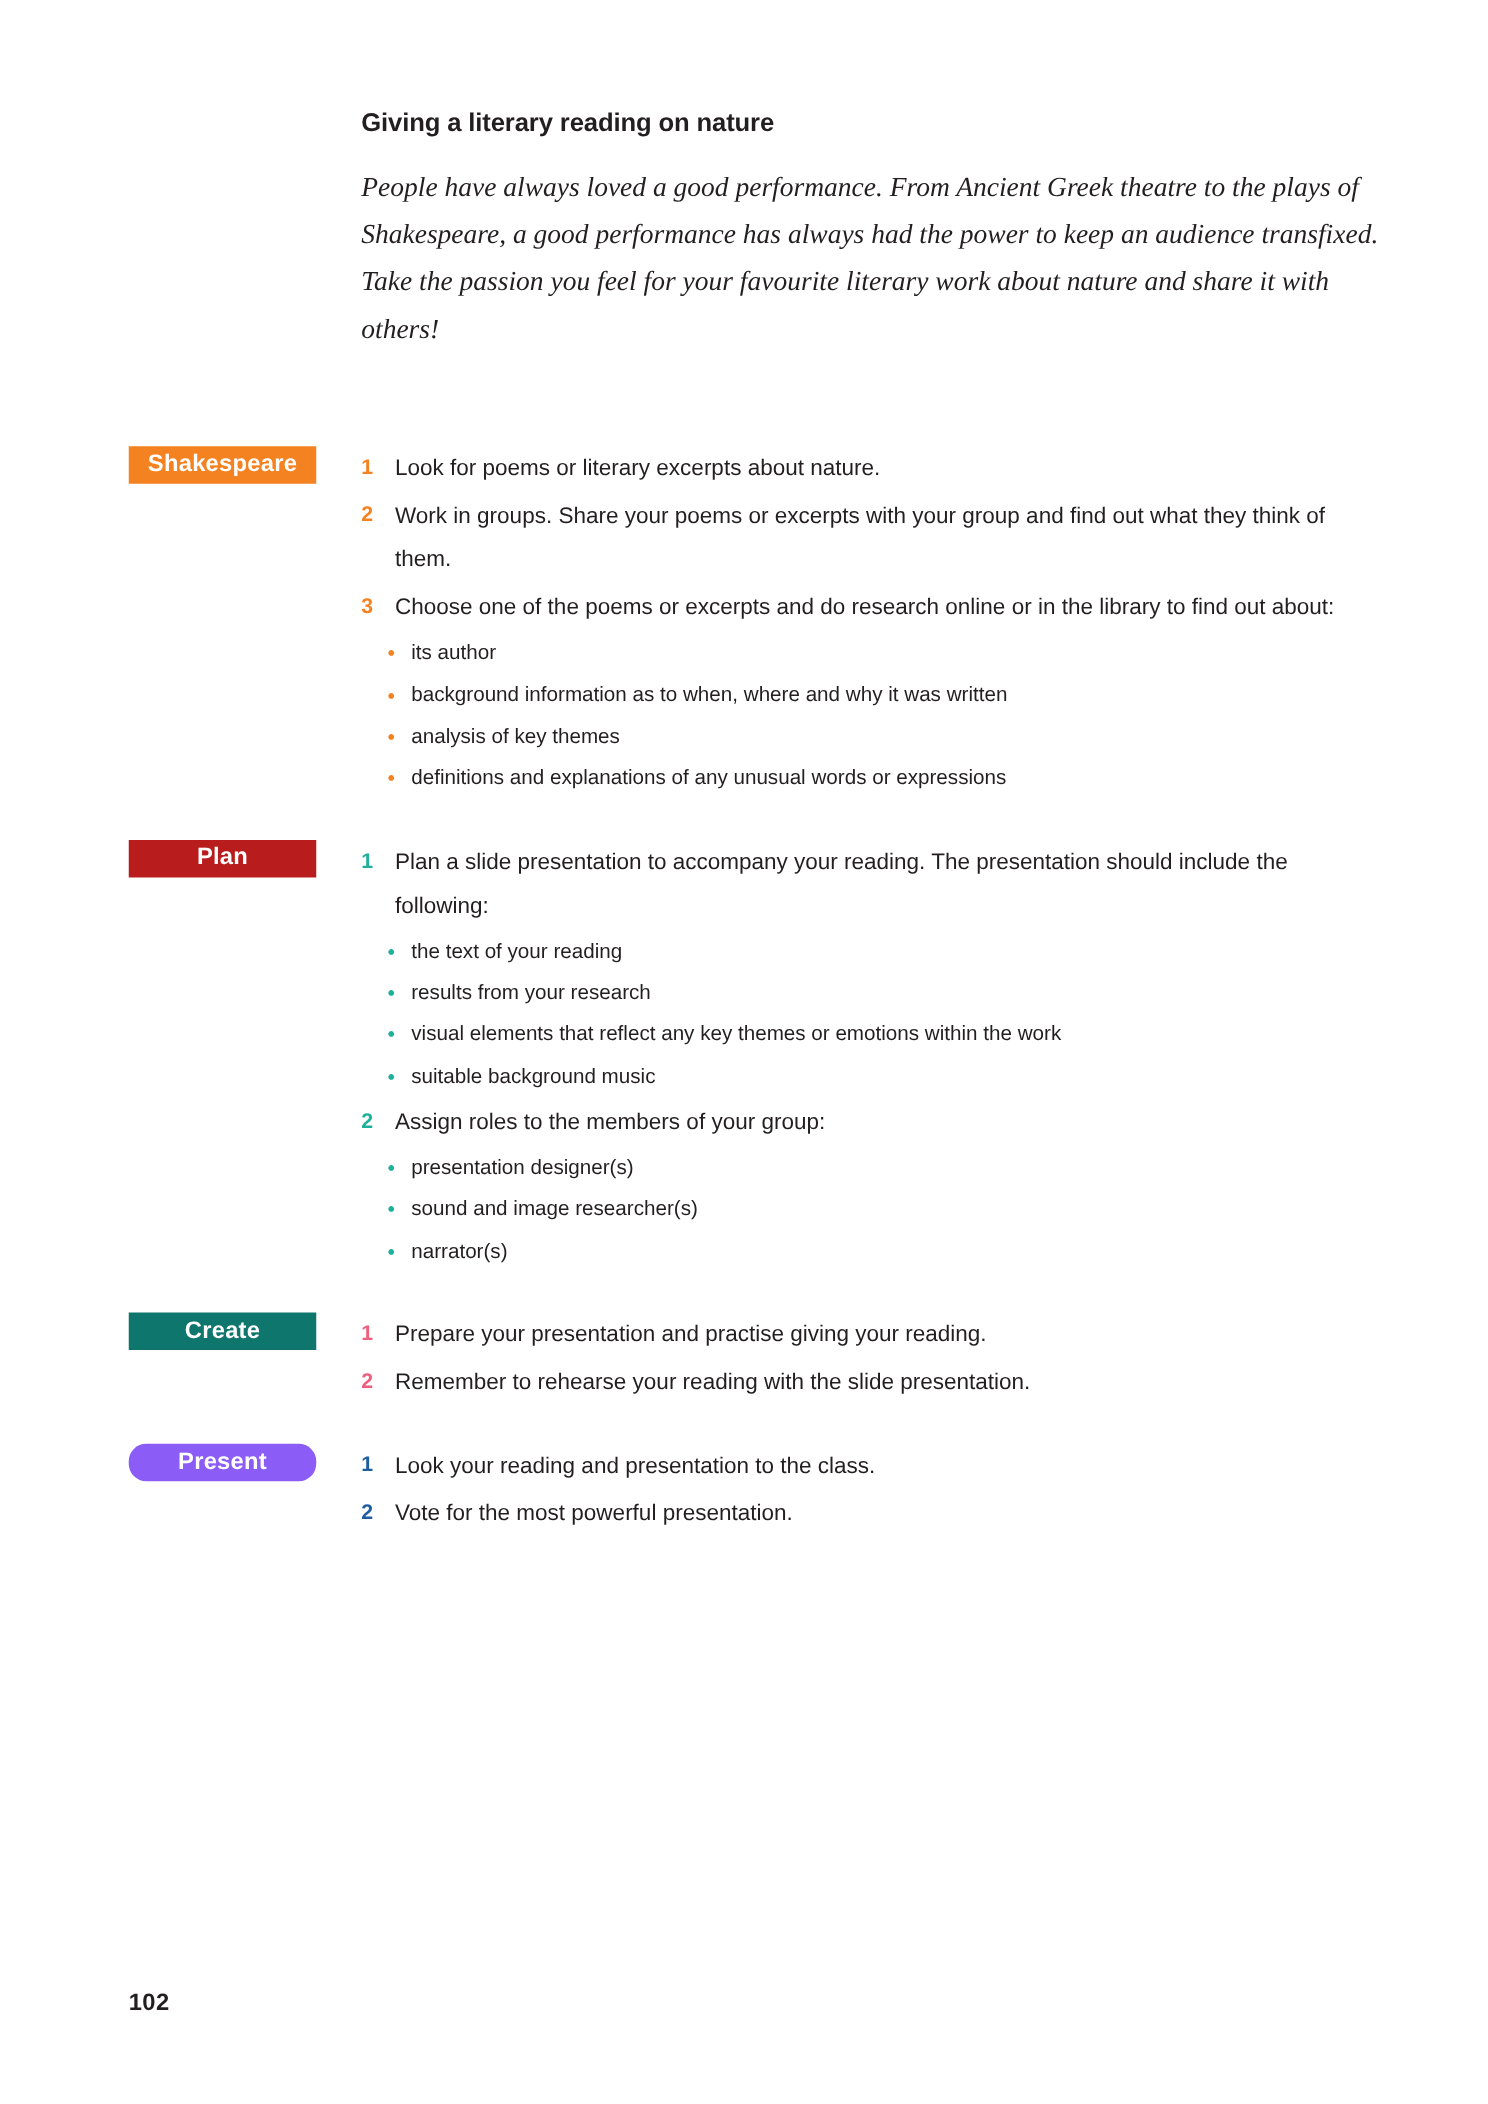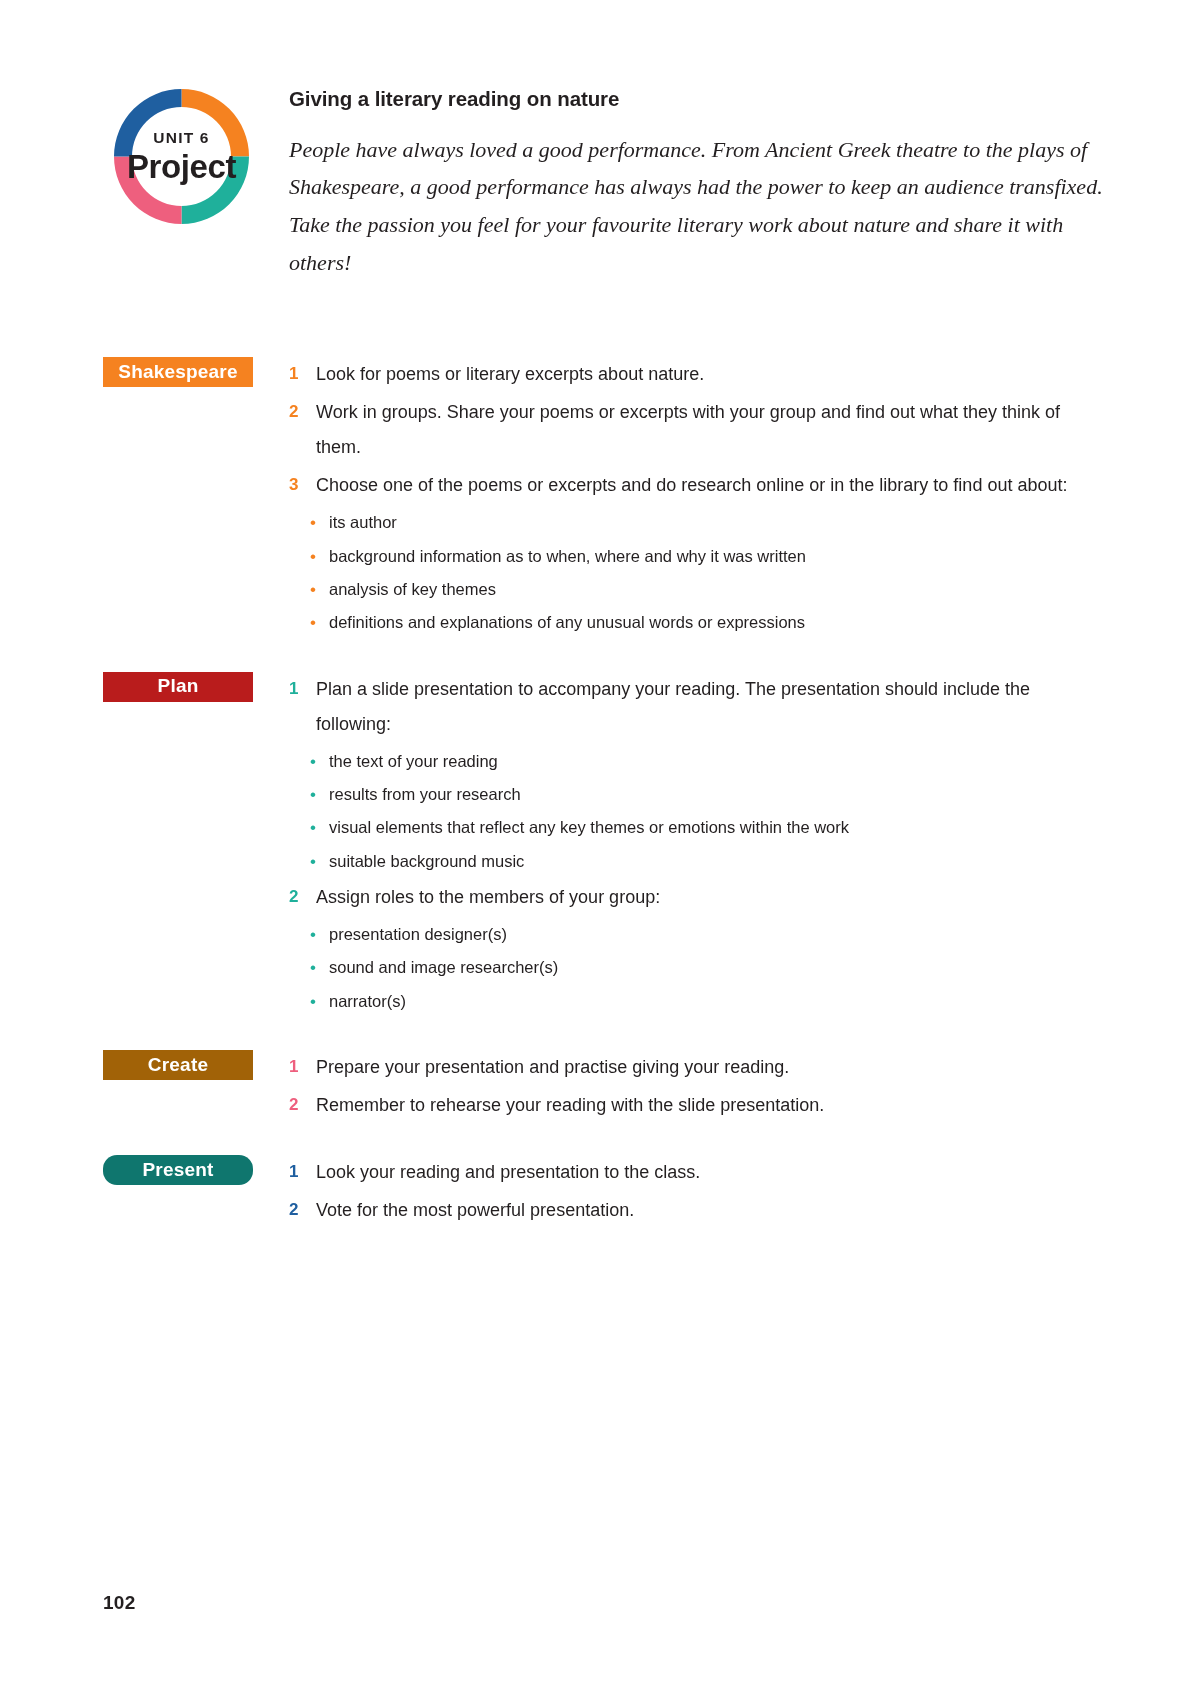--- a/index.html
+++ b/index.html
@@ -187,32 +187,20 @@
     letter-spacing: 0.3px;
   }
 </style>
 </head>
 <body>
 
 <div class="page">
 
   <div class="header">
 
-    <div class="unit-badge">
-      <svg viewBox="0 0 157 157">
-        <path d="M 78.5 11 A 67.5 67.5 0 0 1 146 78.5 L 128 78.5 A 49.5 49.5 0 0 0 78.5 29 Z" fill="#F58220"></path>
-        <path d="M 146 78.5 A 67.5 67.5 0 0 1 78.5 146 L 78.5 128 A 49.5 49.5 0 0 0 128 78.5 Z" fill="#1FB09B"></path>
-        <path d="M 78.5 146 A 67.5 67.5 0 0 1 11 78.5 L 29 78.5 A 49.5 49.5 0 0 0 78.5 128 Z" fill="#EE5F7E"></path>
-        <path d="M 11 78.5 A 67.5 67.5 0 0 1 78.5 11 L 78.5 29 A 49.5 49.5 0 0 0 29 78.5 Z" fill="#1F5FA0"></path>
-      </svg>
-      <div class="unit-badge-text">
-        <div class="unit-label">UNIT 6</div>
-        <div class="unit-word">Project</div>
-      </div>
-    </div>
 
     <div class="header-text">
       <h1 class="project-title">Giving a literary reading on nature</h1>
       <p class="project-intro">People have always loved a good performance. From Ancient Greek theatre to the plays of Shakespeare, a good performance has always had the power to keep an audience transfixed. Take the passion you feel for your favourite literary work about nature and share it with others!</p>
     </div>
 
   </div>
 
   <div class="sections" id="sections-root">
       <div class="section">
@@ -289,34 +277,34 @@
               <span class="bullet-text">sound and image researcher(s)</span>
             </li>
             <li class="bullet-item">
               <span class="bullet-dot" style="color: rgb(31, 176, 155);">•</span>
               <span class="bullet-text">narrator(s)</span>
             </li>
           </ul>
         </div>
       </div>
       <div class="section">
-        <div class="badge" style="background: #a16207;">Create</div>
+        <div class="badge" style="background: #0f766e;">Create</div>
         <div class="section-body">
           <div class="num-item">
             <div class="num-marker" style="color: rgb(238, 95, 126);">1</div>
             <div class="num-text">Prepare your presentation and practise giving your reading.</div>
           </div>
           <div class="num-item">
             <div class="num-marker" style="color: rgb(238, 95, 126);">2</div>
             <div class="num-text">Remember to rehearse your reading with the slide presentation.</div>
           </div>
         </div>
       </div>
       <div class="section">
-        <div class="badge" style="background: #0f766e; border-radius: 14px;">Present</div>
+        <div class="badge" style="background: #8b5cf6; border-radius: 14px;">Present</div>
         <div class="section-body">
           <div class="num-item">
             <div class="num-marker" style="color: rgb(31, 95, 160);">1</div>
             <div class="num-text">Look your reading and presentation to the class.</div>
           </div>
           <div class="num-item">
             <div class="num-marker" style="color: rgb(31, 95, 160);">2</div>
             <div class="num-text">Vote for the most powerful presentation.</div>
           </div>
         </div>

